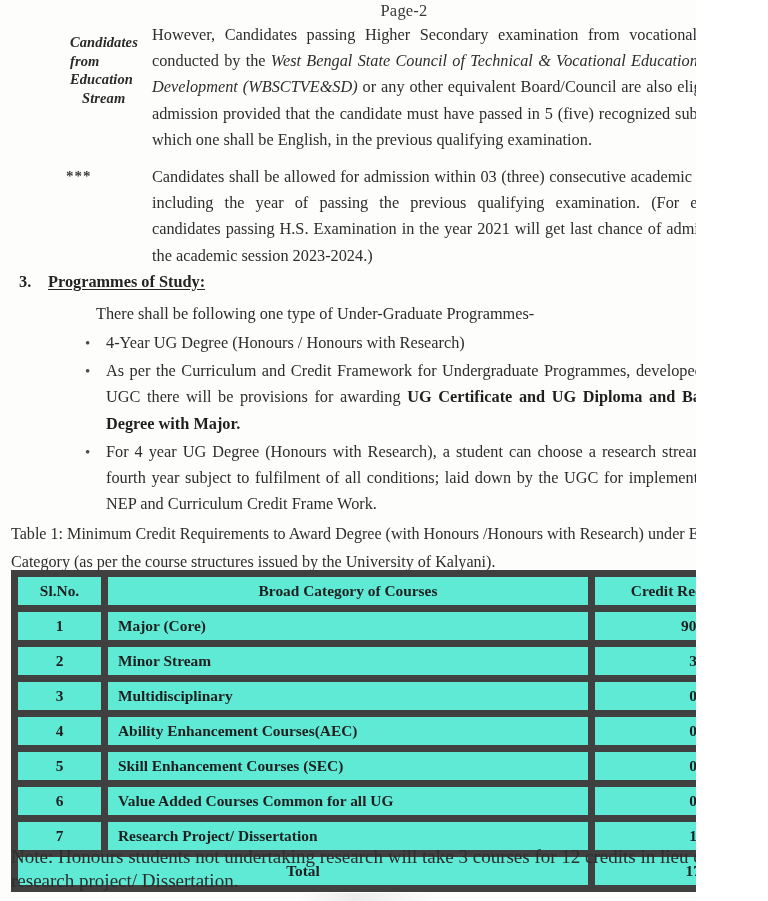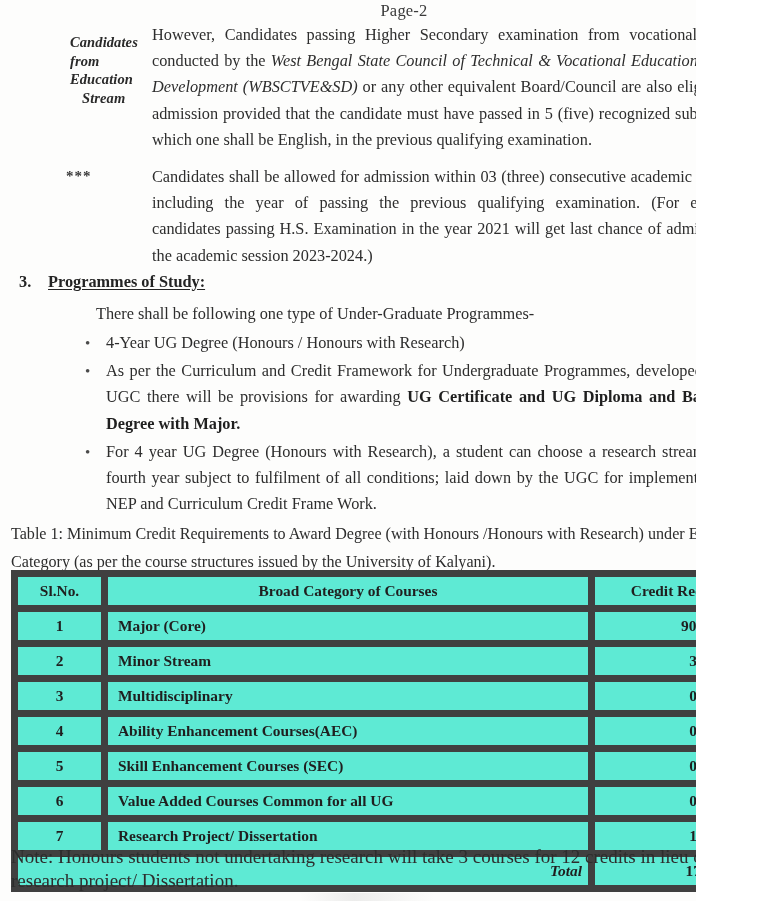--- a/index.html
+++ b/index.html
@@ -170,21 +170,21 @@
     padding: 3px 6px;
     height: 22px;
     font-weight: bold;
     background: #5eead4;
   }
   .credit-table .c-sl   { width: 71px;  text-align: center; }
   .credit-table .c-cat  { width: 468px; text-align: left; padding-left: 10px; }
   .credit-table .c-cred { width: 192px; text-align: center; }
   .credit-table thead th { text-align: center; }
   .credit-table thead .c-cat { text-align: center; padding-left: 6px; }
-  .credit-table .total-cell { text-align: right; font-style: italic; }
+  .credit-table .total-cell { text-align: center; }
 
   
   .note {
     position: absolute;
     left: 11px;
     top: 845px;
     width: 730px;
     font-size: 19px;
     line-height: 23.5px;
     color: #2d2d2d;

